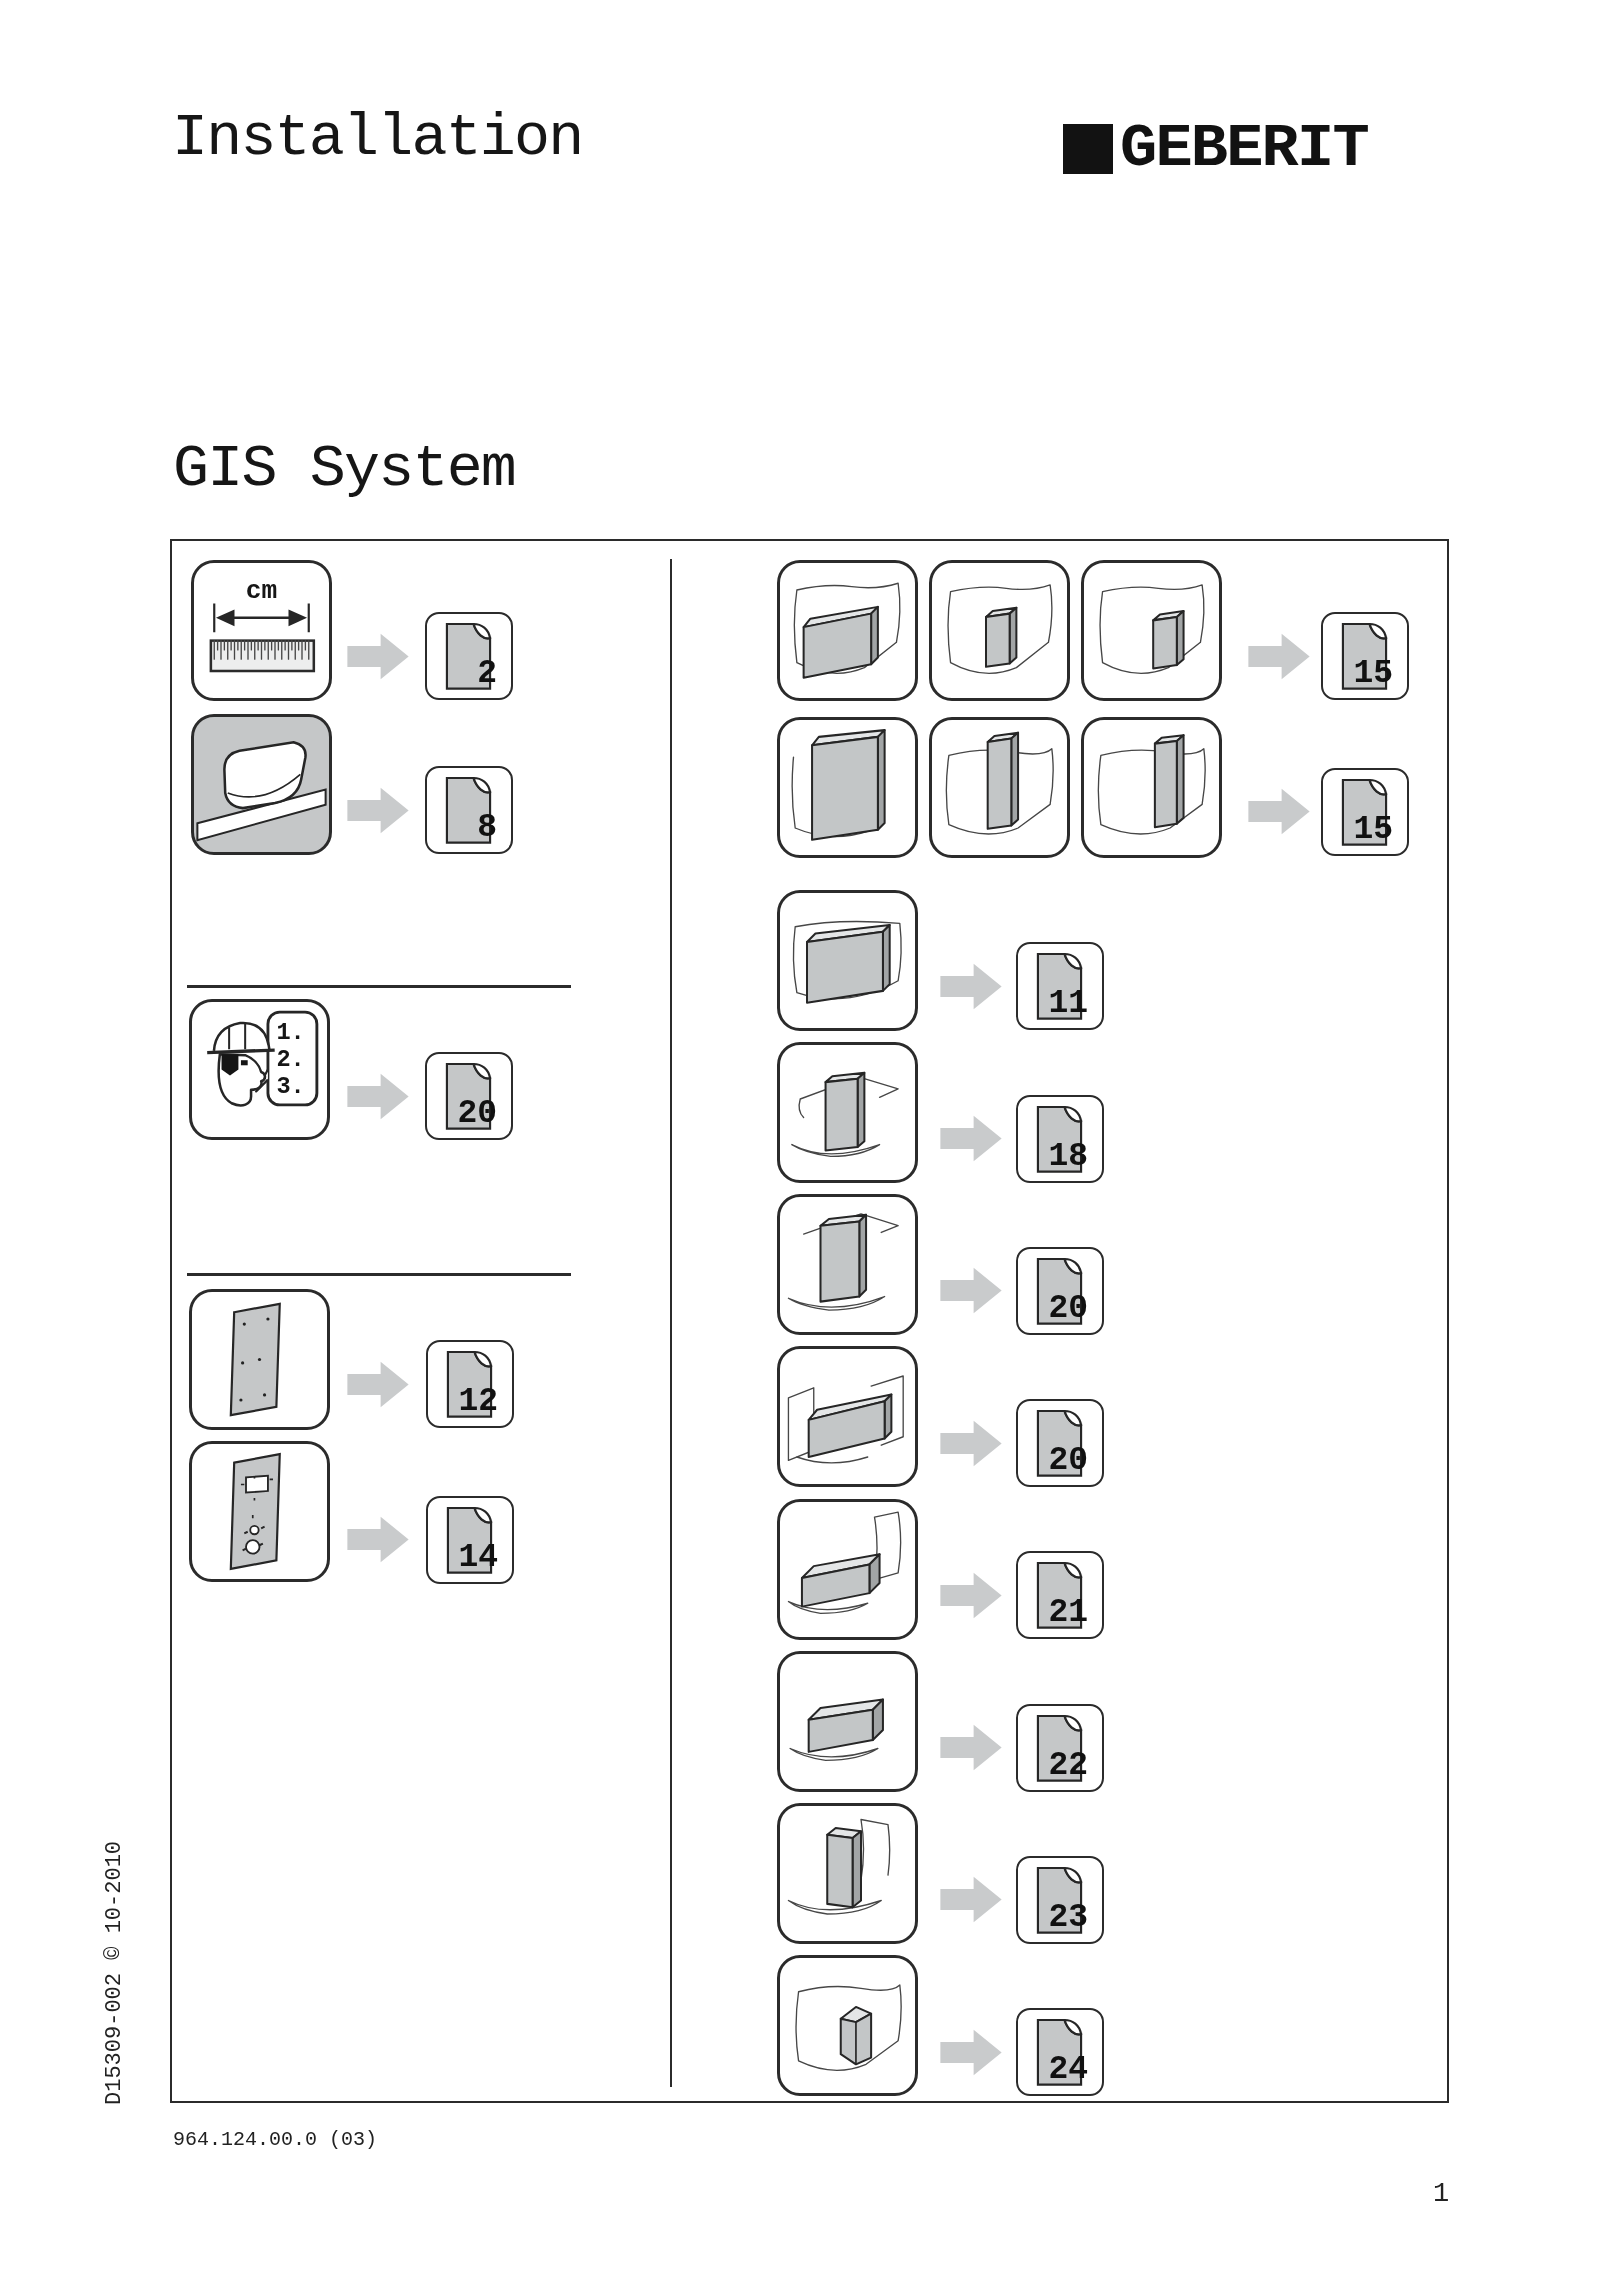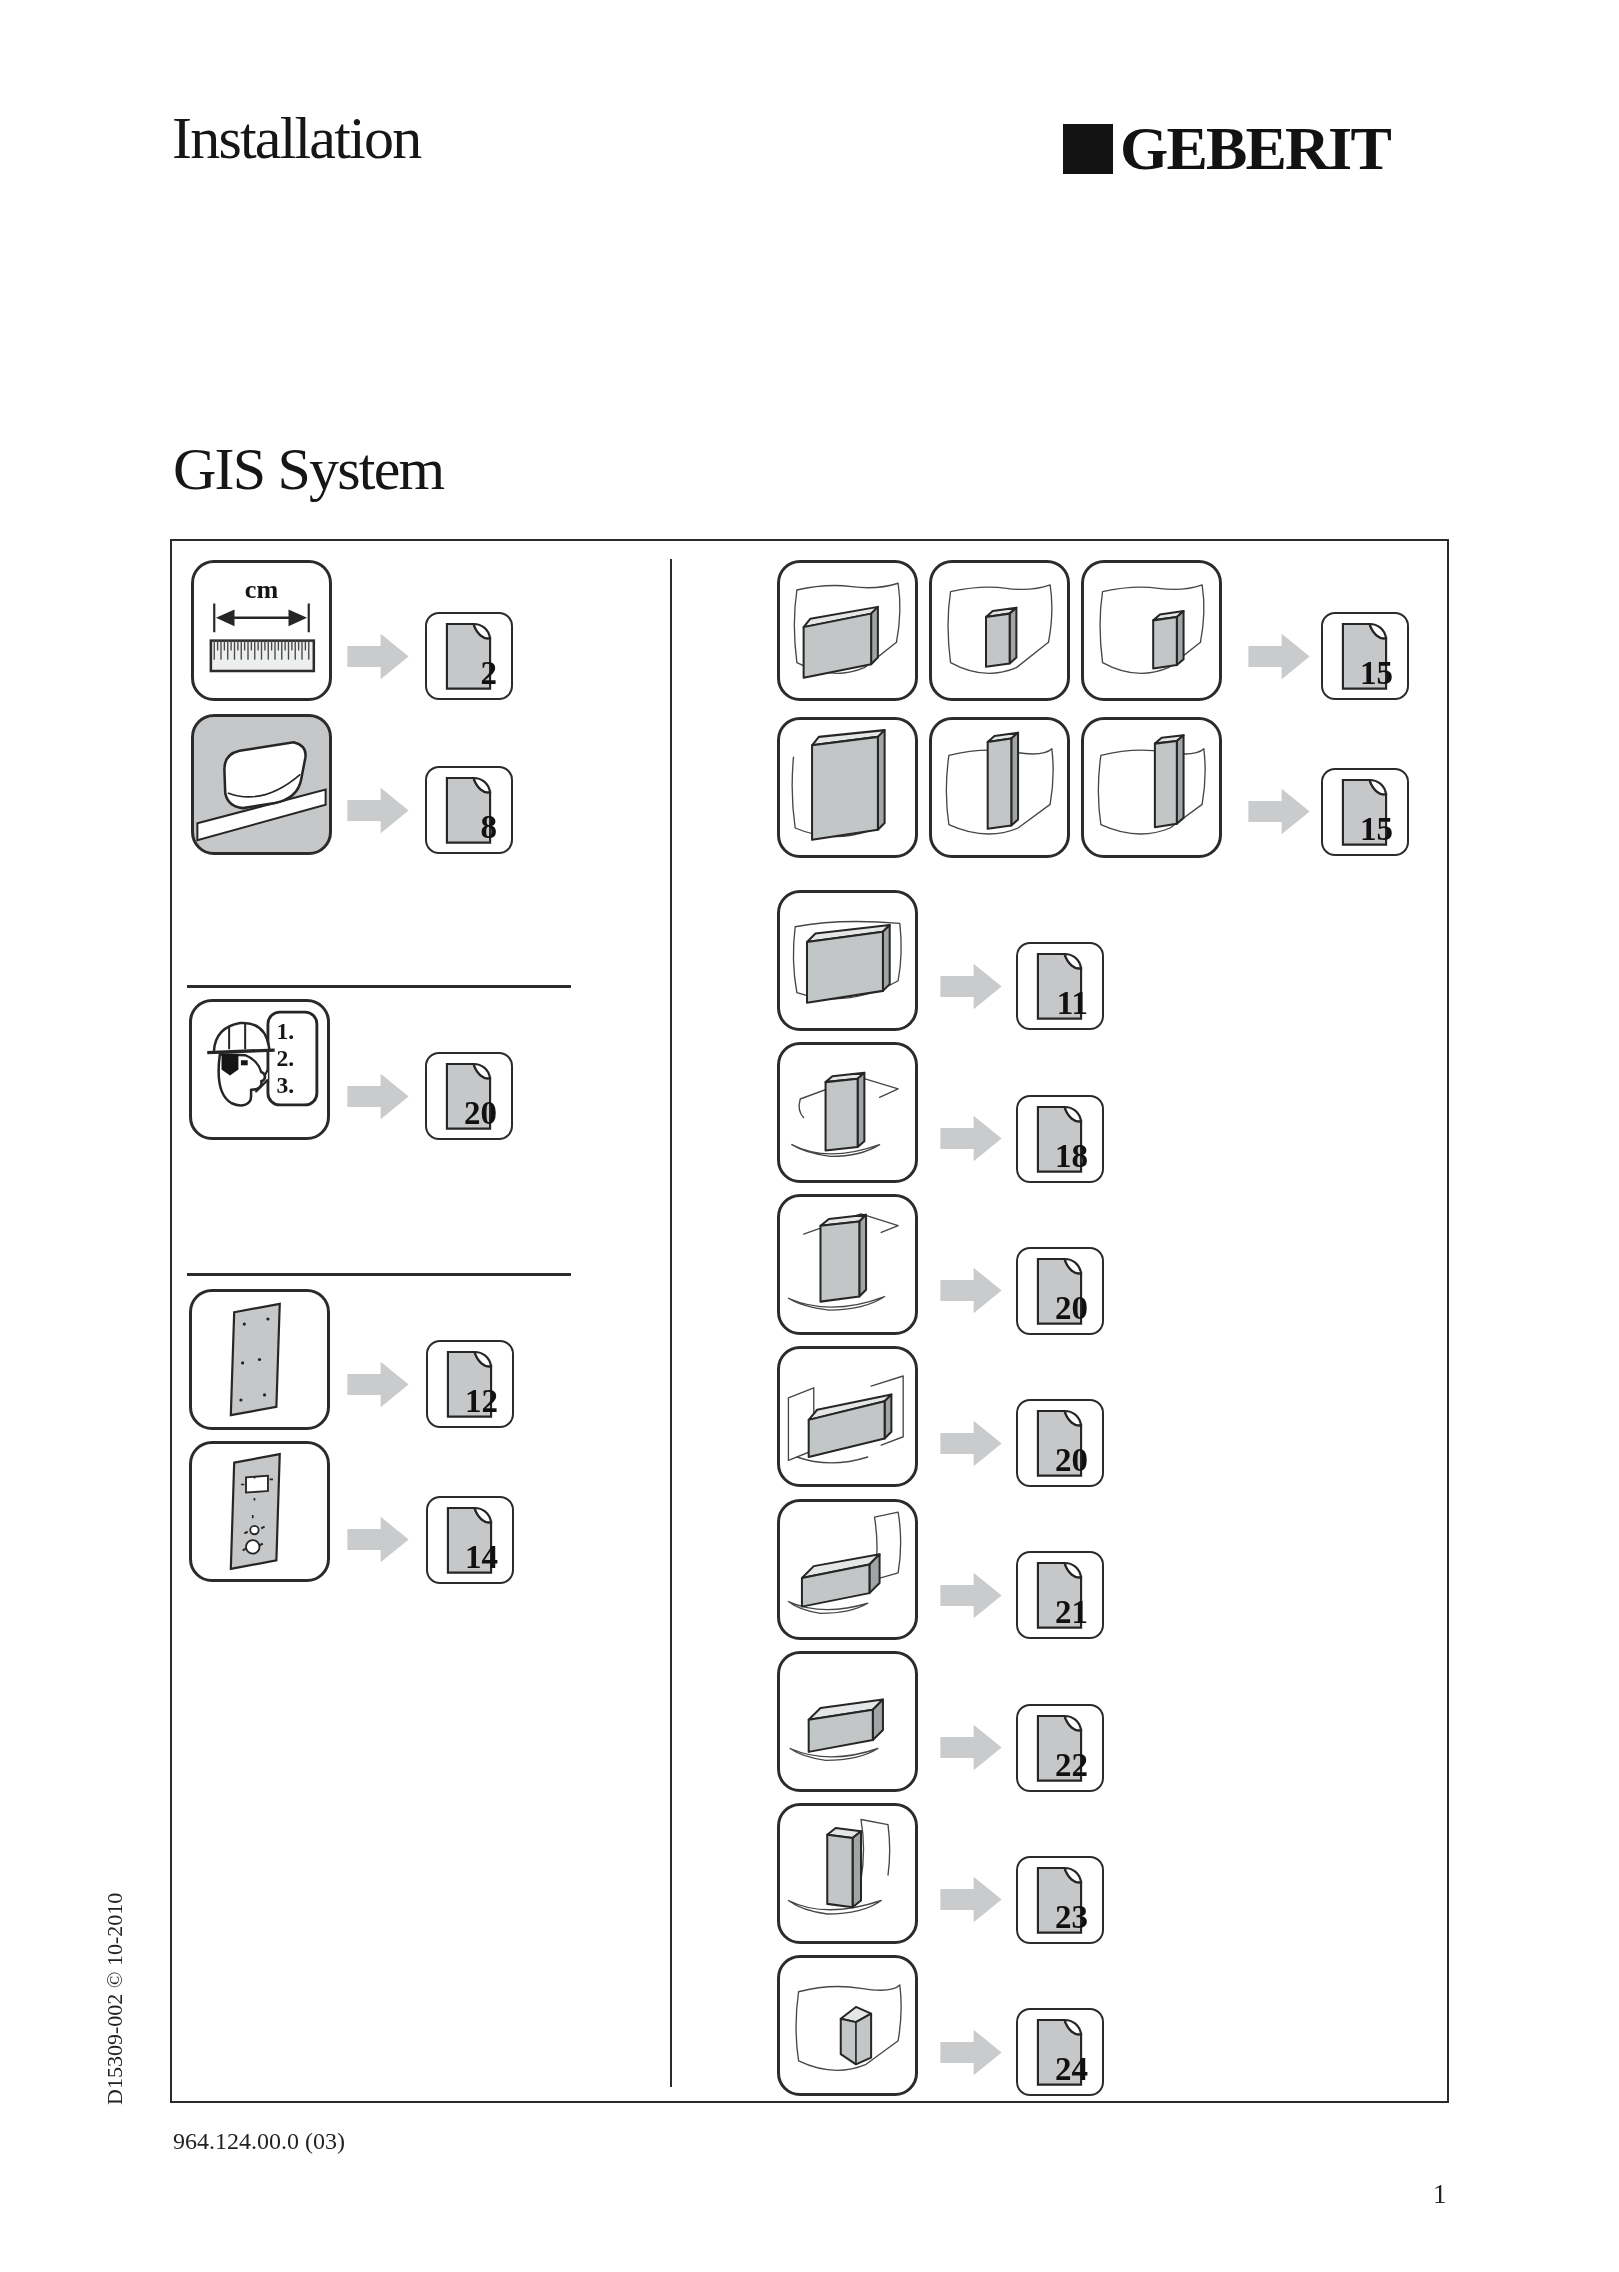--- a/index.html
+++ b/index.html
@@ -1,17 +1,17 @@
 <!DOCTYPE html>
 <html style="font-size:14px"><head>
 <meta charset="utf-8">
 <style>
   html,body{margin:0;padding:0;background:#fff;}
   .page{position:relative;width:1620px;height:2273px;background:#fff;overflow:hidden;
-        font-family:Liberation Serif, serif;color:#161616;border-radius:15px;}
+        font-family:Liberation Mono, monospace;color:#161616;border-radius:15px;}
   .title{position:absolute;left:172px;top:104px;font-size:60px;font-weight:400;letter-spacing:-1.8px;}
   .section-title{position:absolute;left:173px;top:435px;font-size:60px;font-weight:400;letter-spacing:-1.8px;}
   .logo{position:absolute;left:1063px;top:113px;display:flex;align-items:flex-start;}
   .logo-square{width:50px;height:50px;background:#121212;margin-top:10.6px;}
   .logo-text{font-size:62px;font-weight:700;letter-spacing:-1.8px;margin-left:7px;color:#121212;}
   .frame{position:absolute;left:170px;top:539px;width:1275px;height:1560px;border:2.6px solid #2b2b2b;text-align:center;}
   .vdiv{position:absolute;left:498px;top:17.6px;width:2.2px;height:1528px;background:#2b2b2b;}
   .hdiv{position:absolute;left:15px;width:384px;height:2.6px;background:#2b2b2b;}
   .pbox{position:absolute;width:141px;height:141px;border:3.1px solid #2b2b2b;border-radius:23px;
         background:#fff;box-sizing:border-box;overflow:hidden;}
@@ -22,21 +22,21 @@
   .picon svg{position:absolute;left:0;top:0;width:83px;height:83px;}
   .picon .num{position:absolute;right:14px;bottom:6.2px;font-size:33px;font-weight:700;color:#111;}
   .arr{position:absolute;width:62px;height:49px;}
   .arr polygon{fill:#c9cbcc;}
   .skl{fill:none;stroke:#474747;stroke-width:1.6;stroke-linecap:round;stroke-linejoin:round;}
   .pf{fill:#c3c6c7;stroke:#262626;stroke-width:2.4;stroke-linejoin:round;}
   .pt{fill:#e4e6e7;stroke:#262626;stroke-width:2.4;stroke-linejoin:round;}
   .ps{fill:#a2a5a6;stroke:#262626;stroke-width:2.4;stroke-linejoin:round;}
   .vertical-code{position:absolute;left:102px;top:2105px;transform:rotate(-90deg);
                  transform-origin:0 0;font-size:22px;color:#222;white-space:nowrap;}
-  .article-code{position:absolute;left:173px;top:2128px;font-size:24px;color:#222;}
+  .article-code{position:absolute;left:173px;top:2128px;font-size:20px;color:#222;}
   .page-number{position:absolute;left:1433px;top:2179px;font-size:27px;color:#222;}
 </style>
 </head>
 <body>
 
 <div class="page">
 
   <div class="title">Installation</div>
 
   <div class="logo">

